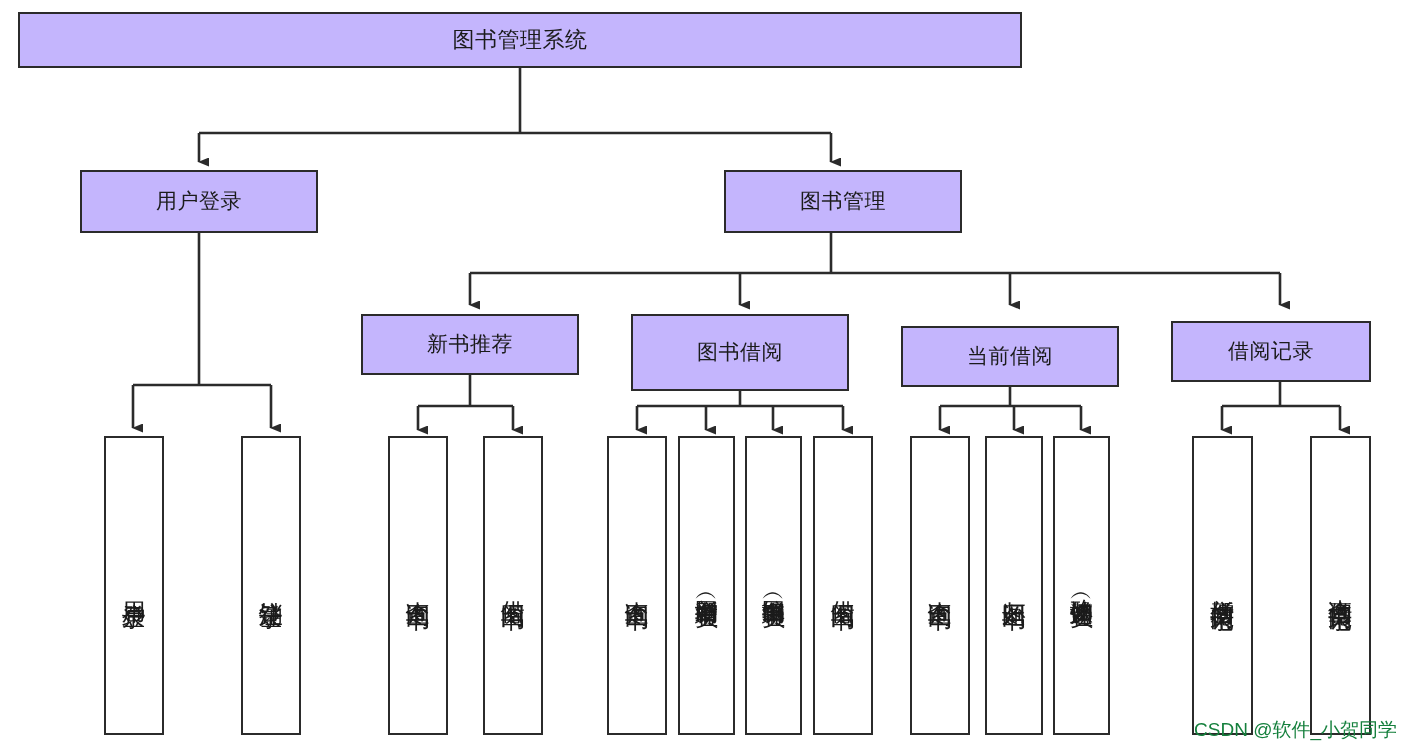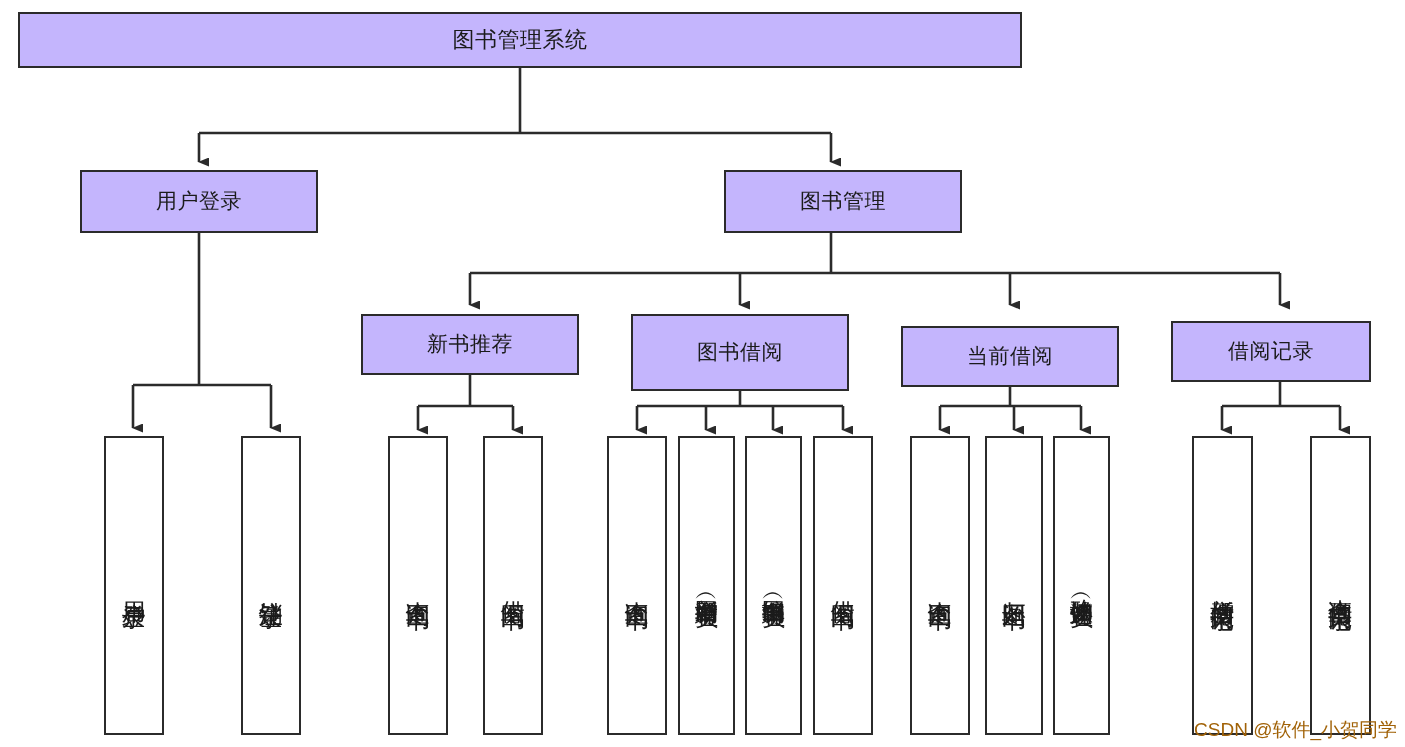--- a/index.html
+++ b/index.html
@@ -56,21 +56,21 @@
   .leaf.tall .vlbl{
     font-size:23px;
     line-height:1.18;
     letter-spacing:1px;
   }
 
   .watermark{
     position:absolute;
     right:8px;bottom:4px;
     font-size:19px;
-    color:#a16207;
+    color:#15803d;
     z-index:5;
     white-space:nowrap;
     pointer-events:none;
   }
 </style>
 </head>
 <body>
 
 <div id="stage">
 

